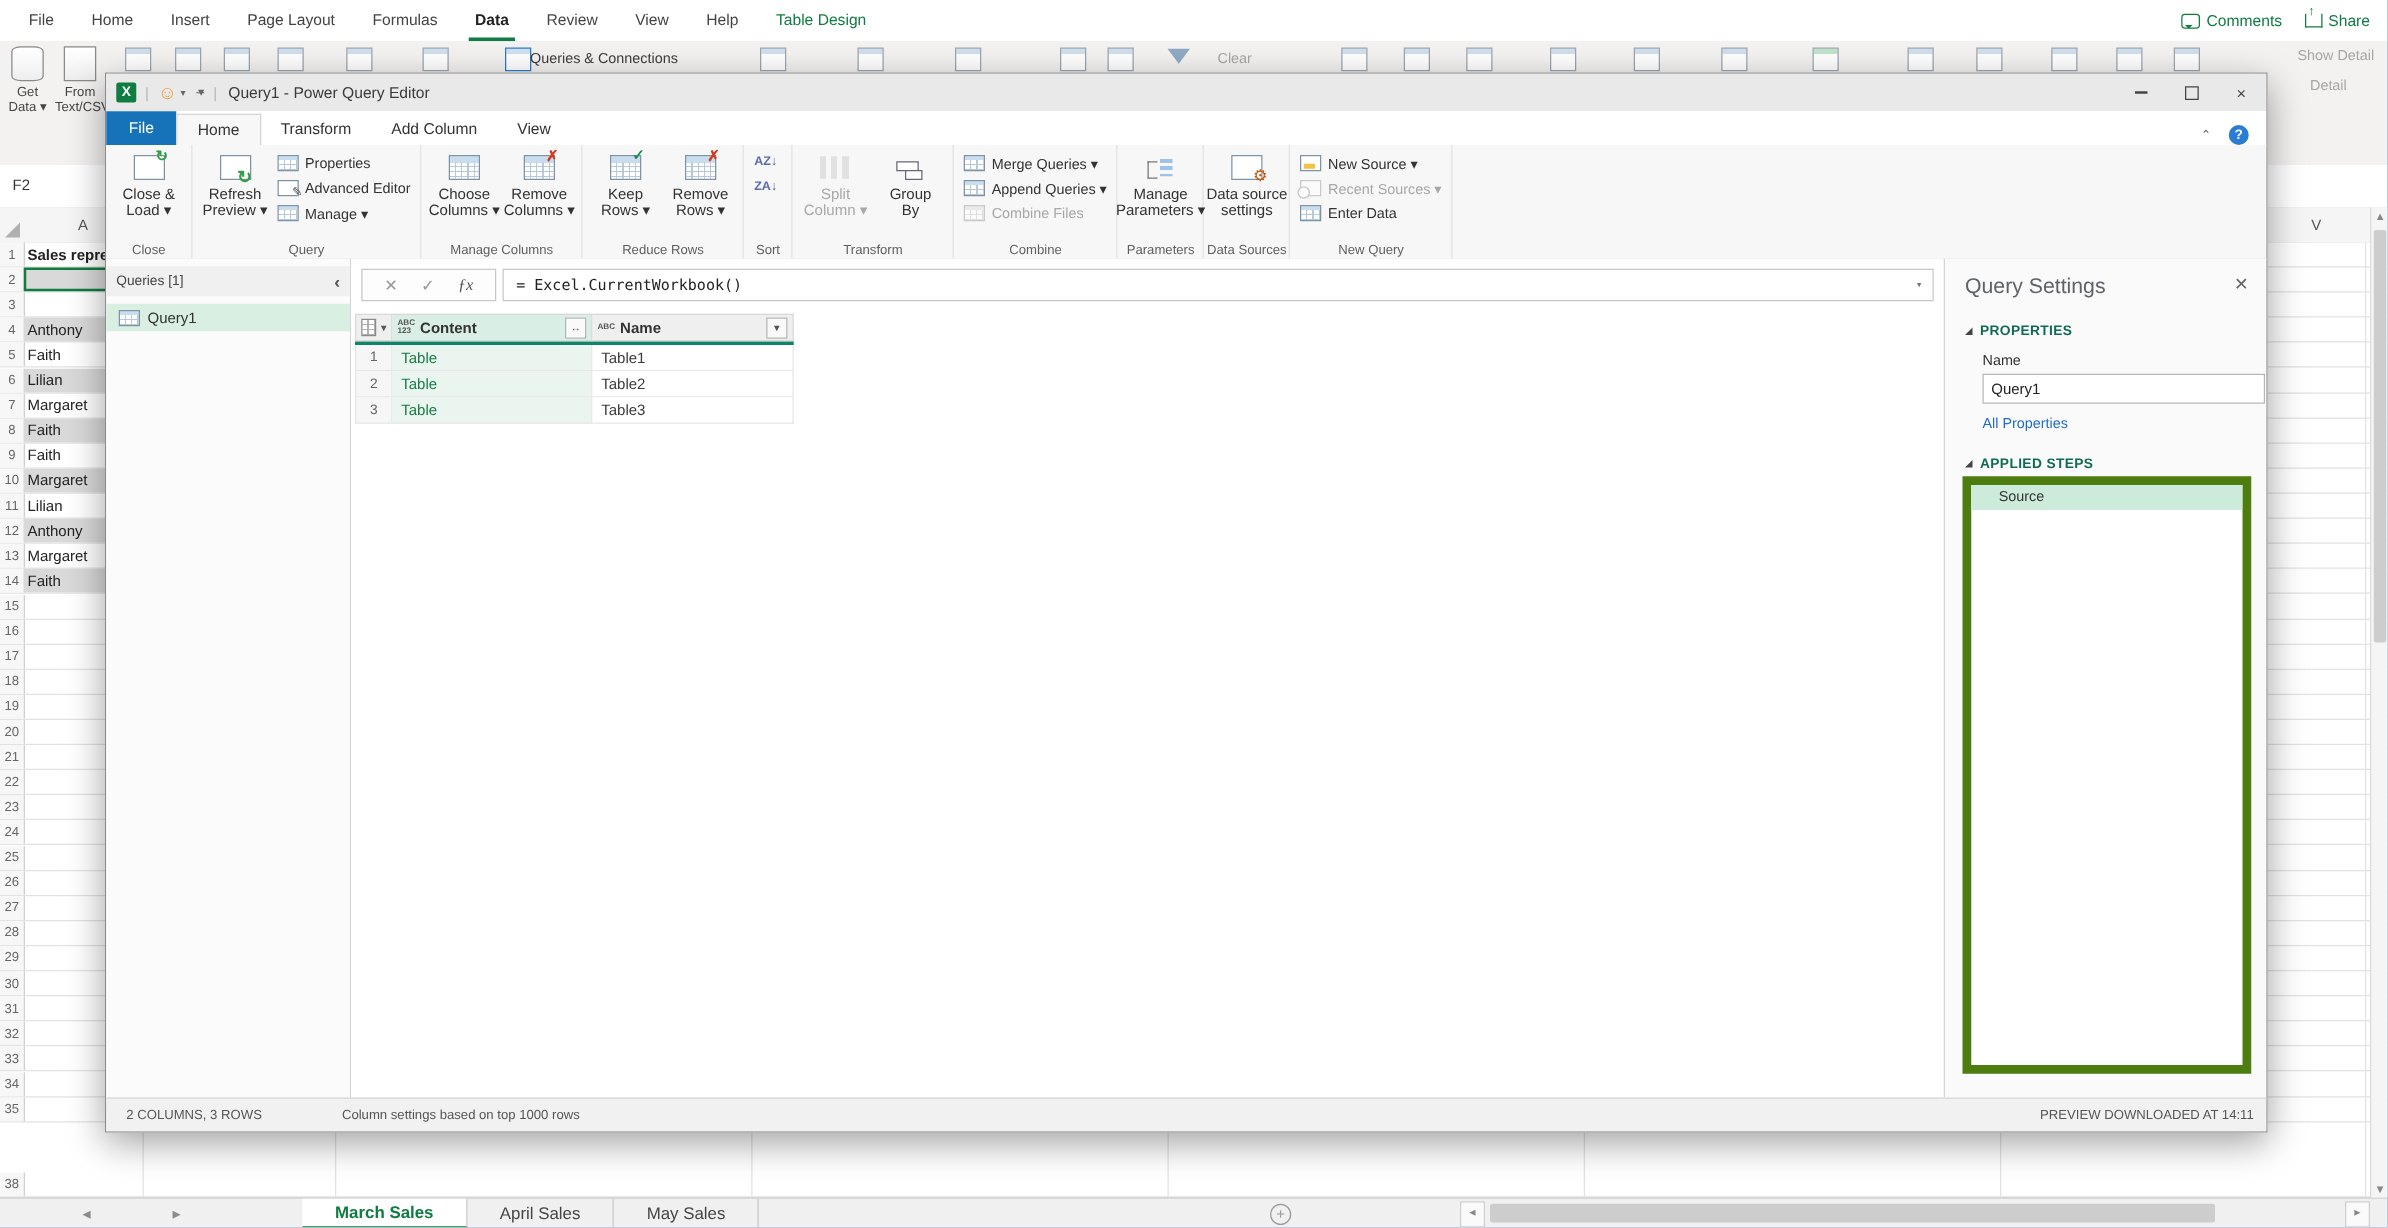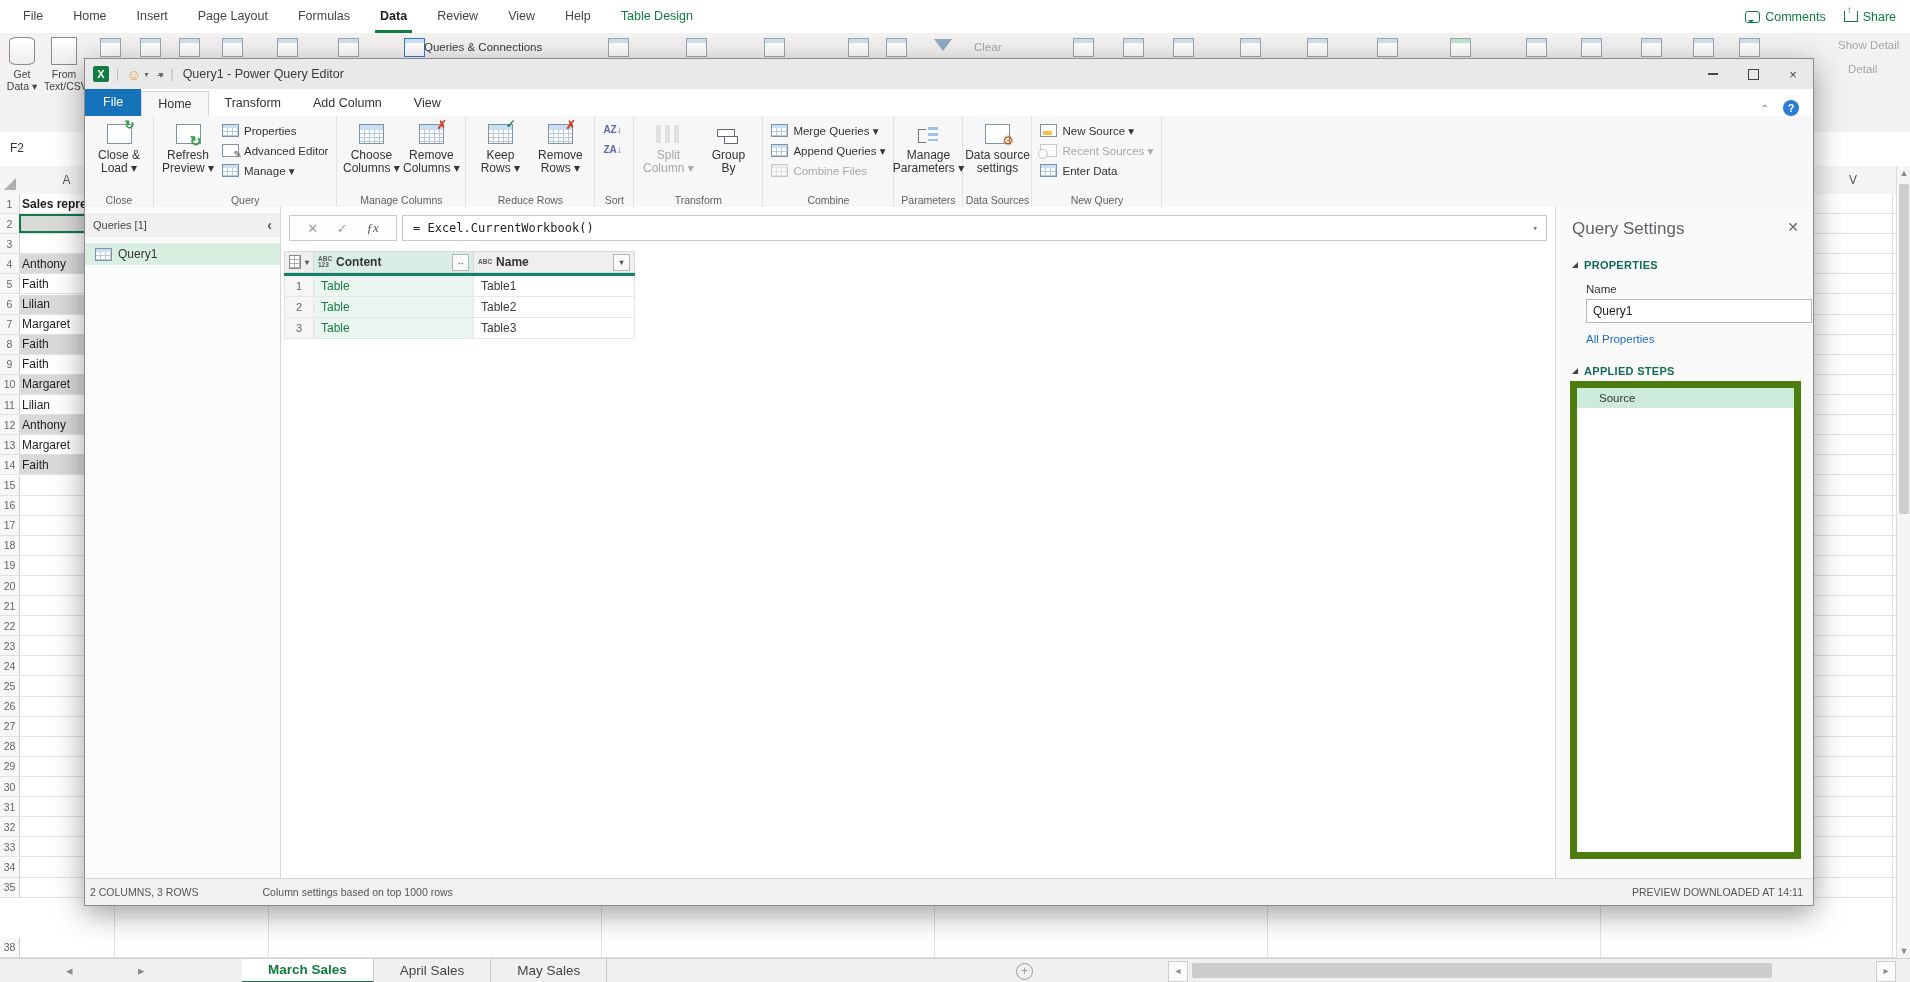--- a/index.html
+++ b/index.html
@@ -165,21 +165,21 @@
   .tri-exp{width:0;height:0;border-left:6px solid transparent;border-bottom:6px solid #444;}
   .qs-secttext{font-size:11px;font-weight:bold;color:#0f6b53;letter-spacing:.3px;}
   .qs-namelabel{margin:12px 0 4px 14px;font-size:11.5px;color:#333;}
   .qs-nameinput{margin-left:14px;width:212px;height:22px;border:1px solid #b8b8b8;font-size:12px;color:#222;padding:0 6px;font-family:"Liberation Sans",sans-serif;background:#fff;}
   .qs-allprops{margin:10px 0 0 14px;font-size:11.5px;color:#1f6cc5;}
   .qs-steps{position:absolute;left:14px;right:12px;top:174px;bottom:20px;border:7px solid #4d7c0f;background:#fff;overflow:hidden;}
   .qs-step{height:20px;display:flex;align-items:center;padding-left:22px;font-size:11.5px;color:#333;}
   .qs-step.sel{background:#cdebdb;}
 
   .pq-status{position:absolute;left:0;right:0;bottom:0;height:26px;background:#f1f1f1;border-top:1px solid #d6d6d6;display:flex;align-items:center;font-size:10.5px;color:#555;}
-  .pq-status .s1{margin-left:5px;}
+  .pq-status .s1{margin-left:16px;}
   .pq-status .s2{margin-left:64px;}
   .pq-status .s3{margin-left:auto;margin-right:10px;color:#555;}
 </style>
 </head>
 <body>
 
 <div class="stage" data-name="screen">
 
   <div class="abs xl-topbar" data-name="excel-ribbon-tab-bar">
     <div class="xl-tabs" data-name="excel-ribbon-tabs">

